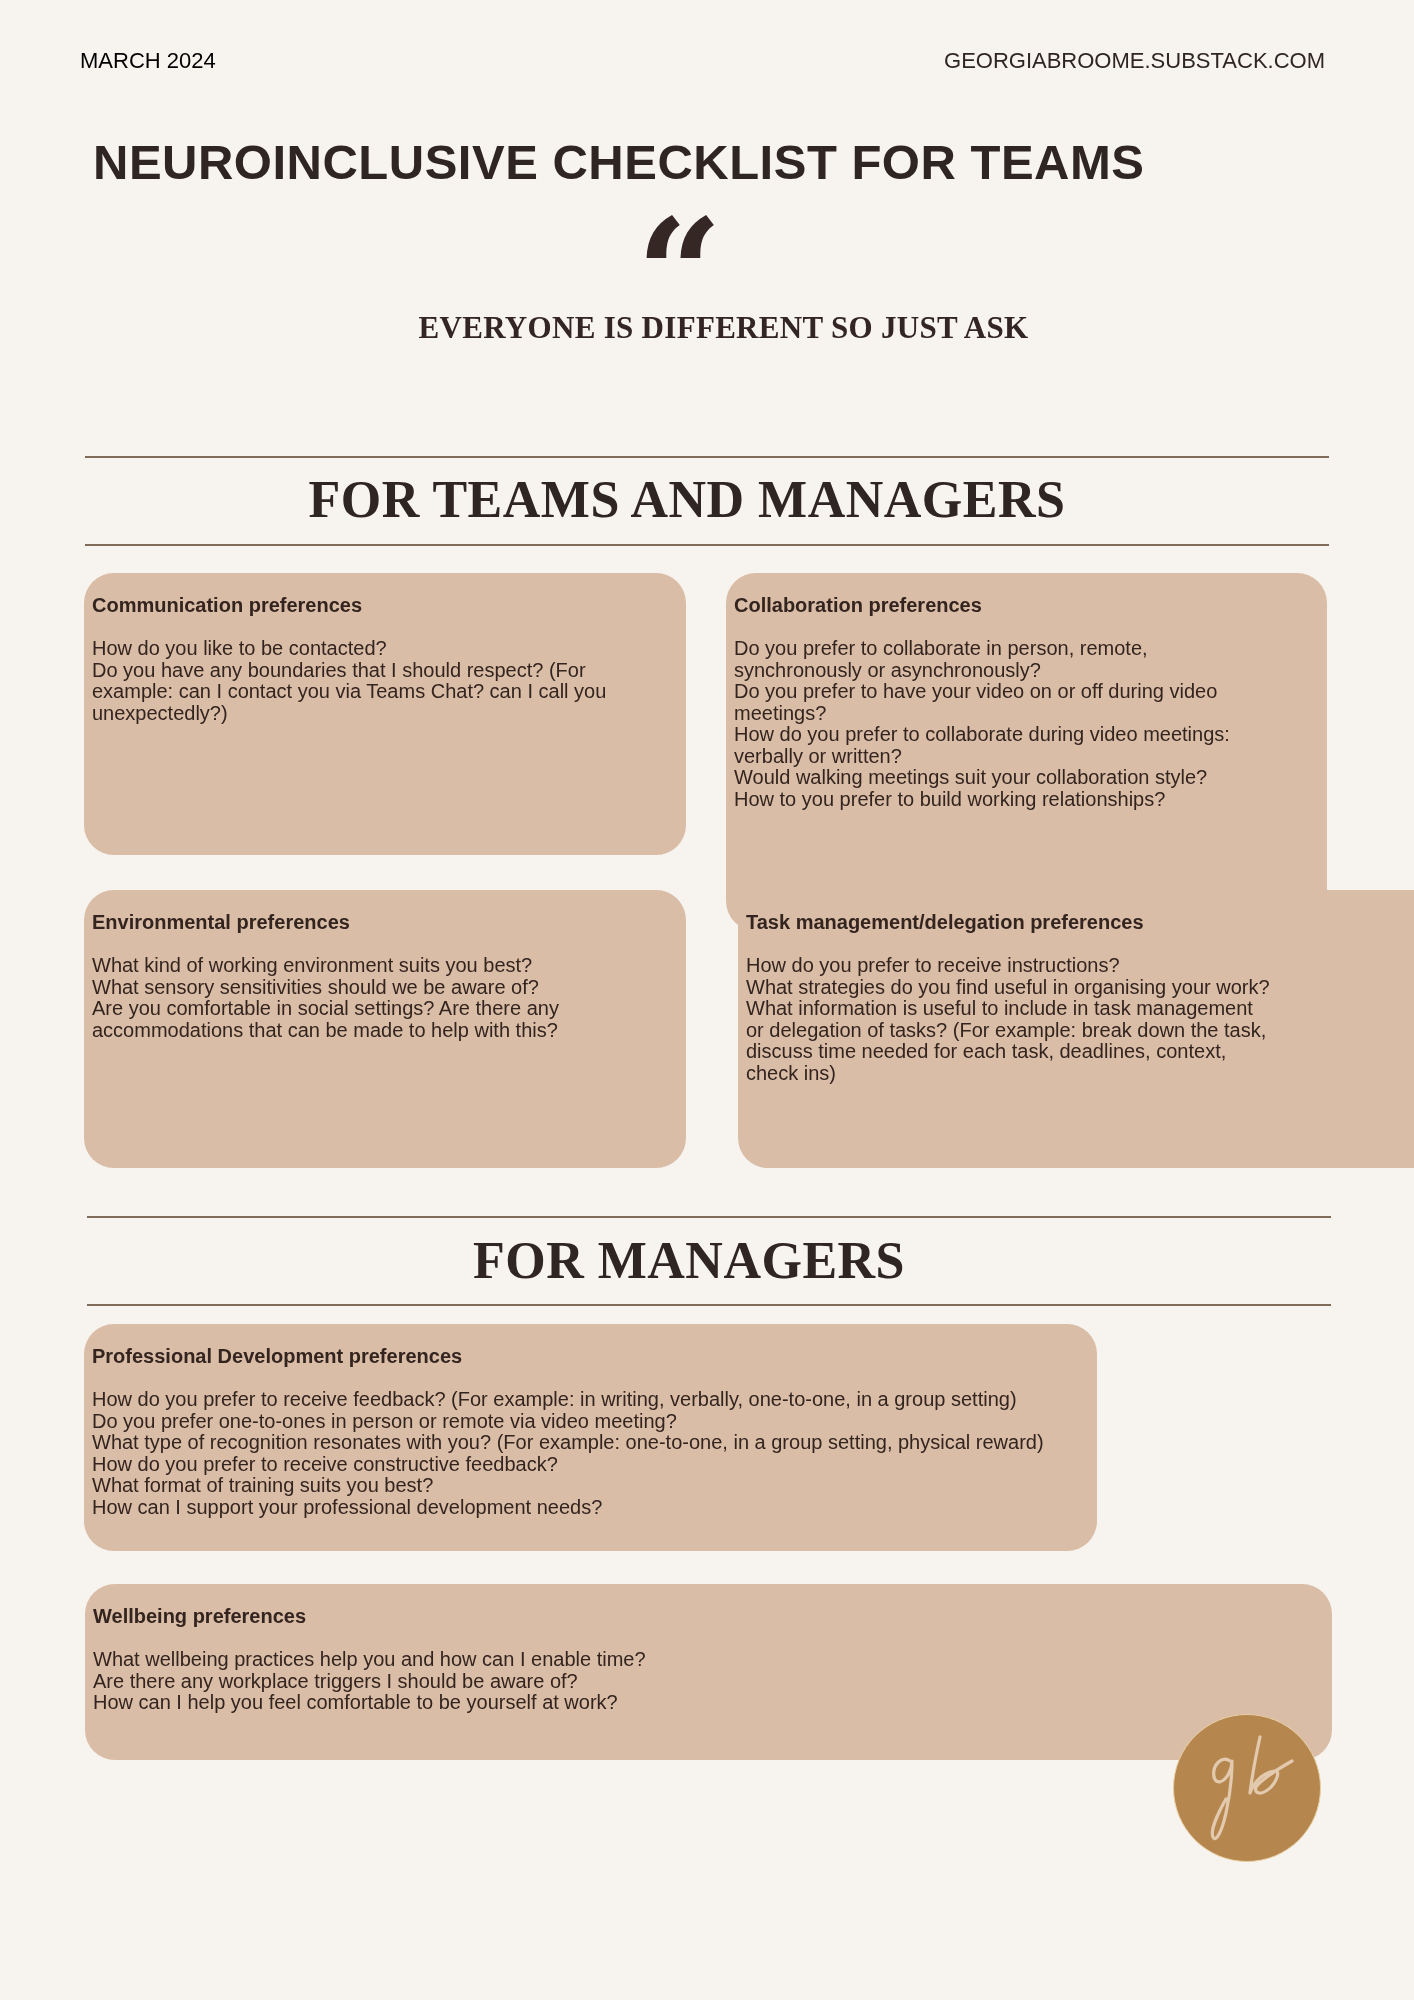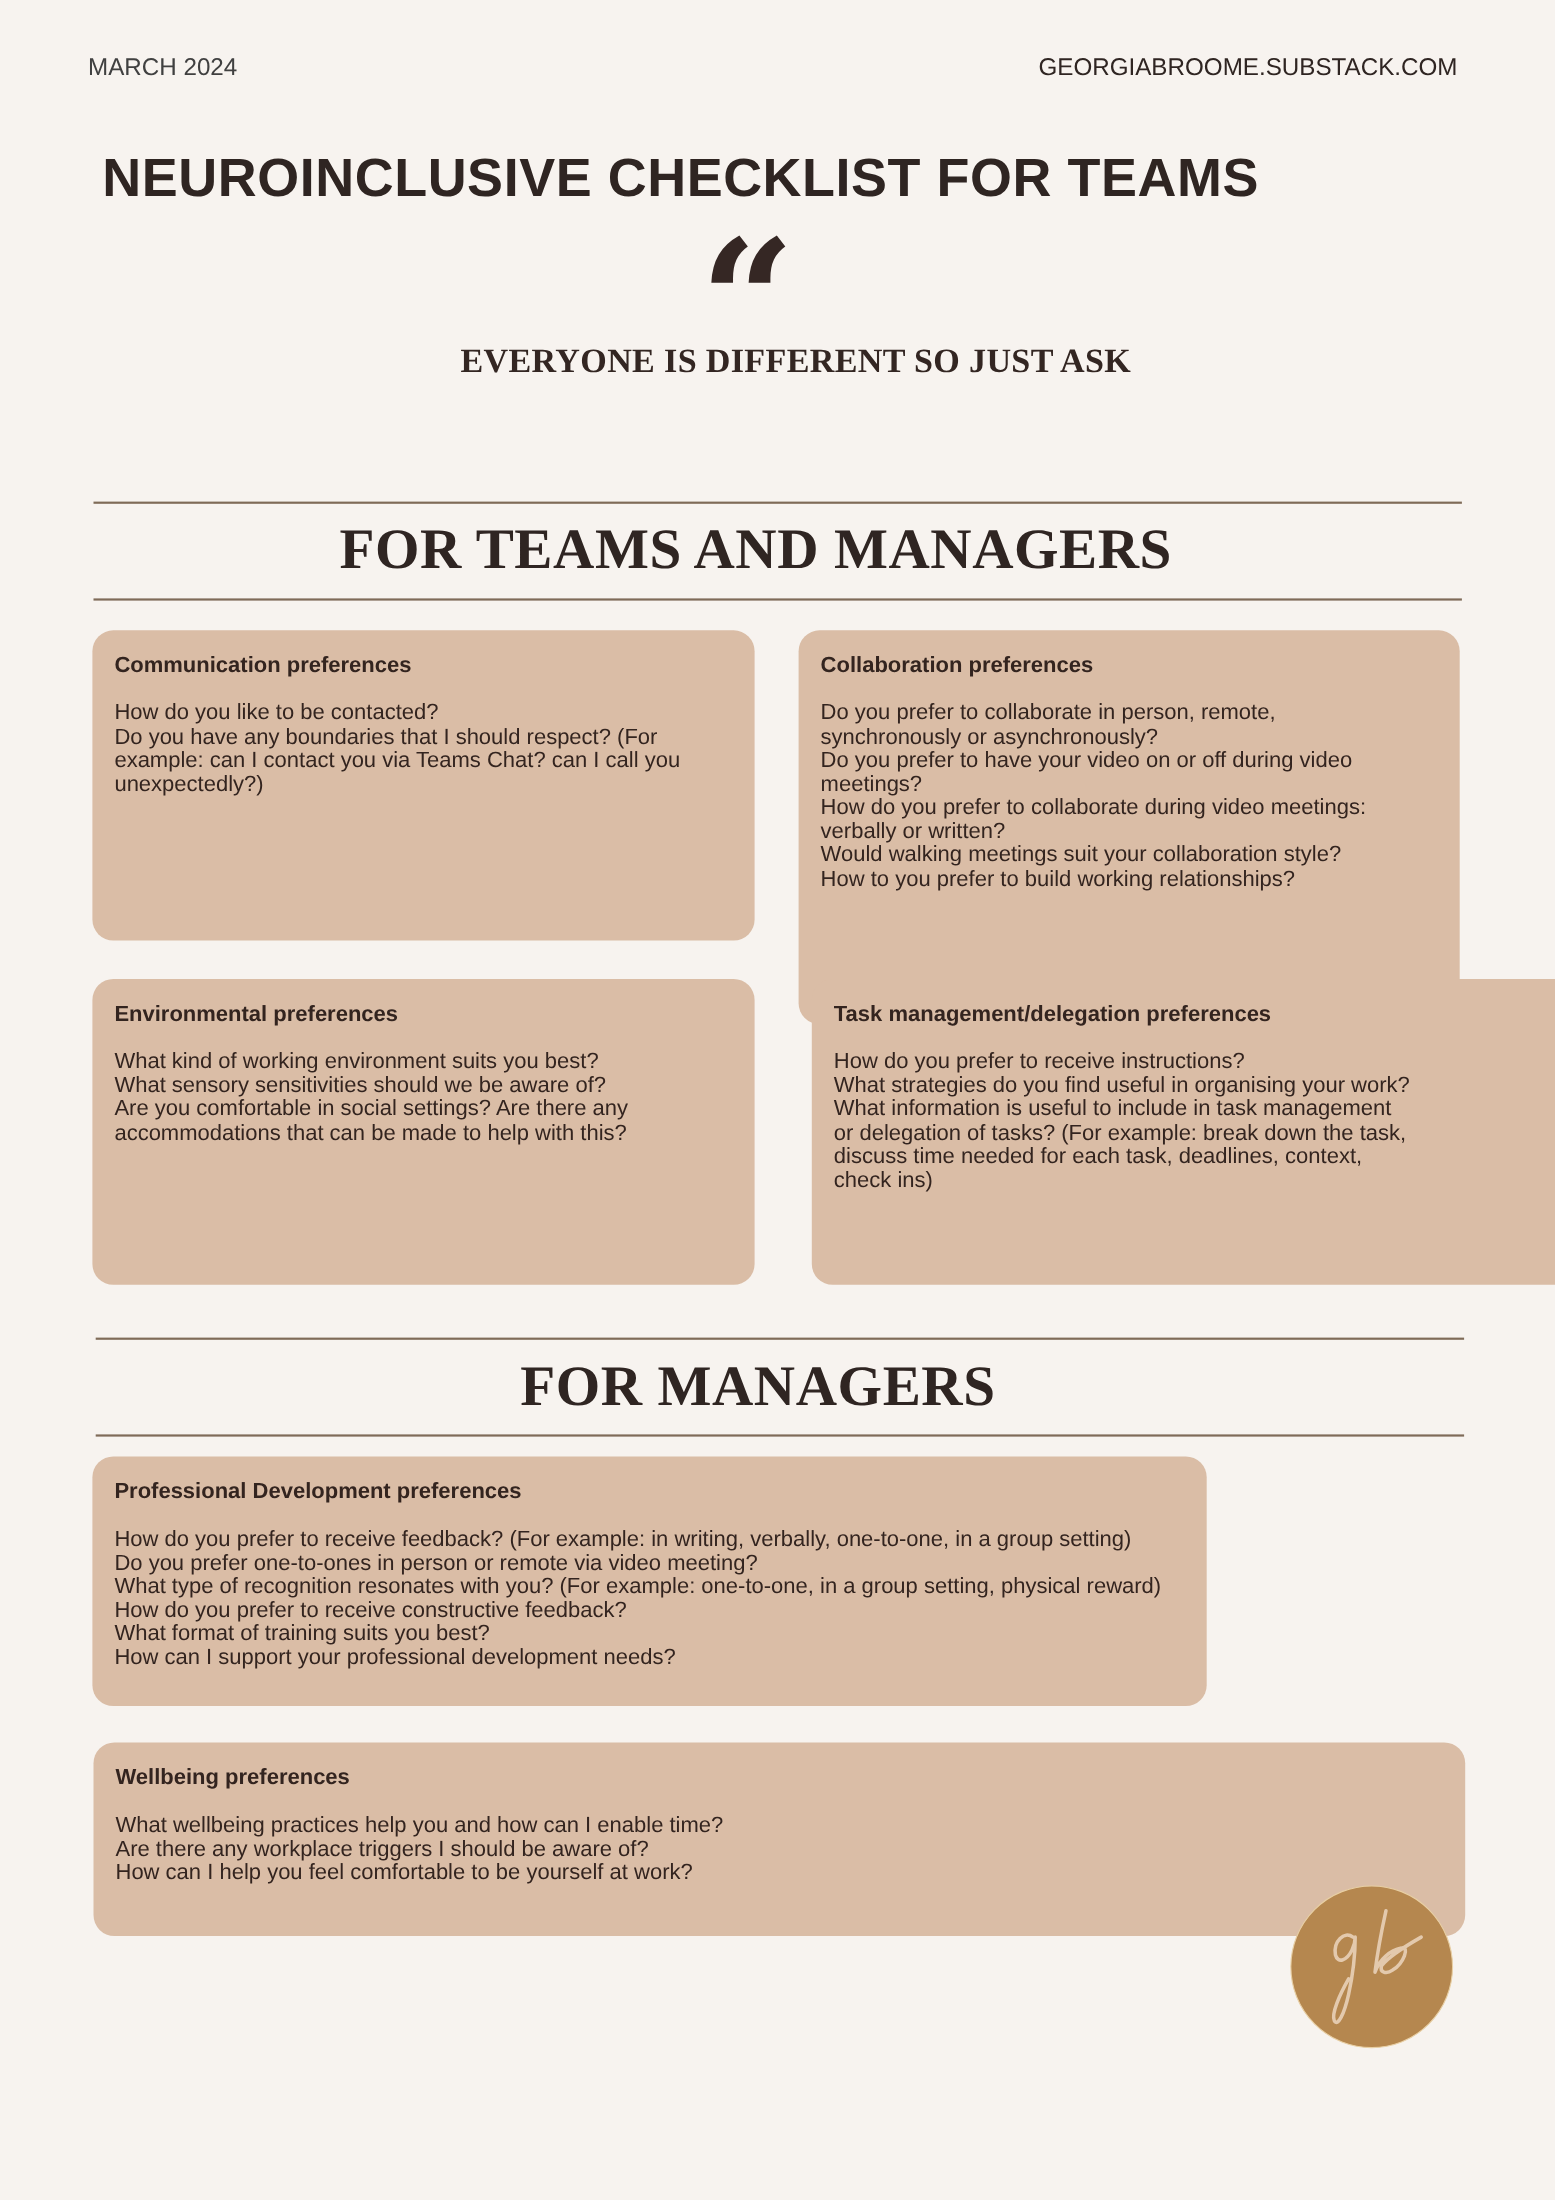--- a/index.html
+++ b/index.html
@@ -8,21 +8,21 @@
     background: #f7f3ef;
     color: #3a2a24;
     font-family: "Liberation Sans", sans-serif;
     position: relative;
     overflow: hidden;
   }
   .abs { position: absolute; }
   .date {
     left: 80px; top: 48px;
     font-size: 22px; letter-spacing: 0px;
-    color: #404040;
+    color: #000000;
   }
   .site {
     right: 89px; top: 48px;
     font-size: 22px;
     color: #2f2522;
     text-underline-offset: 3px;
     cursor: pointer;
   }
   .title {
     left: 93px; top: 134px;
@@ -54,22 +54,22 @@
   }
   .section-title {
     text-align: center;
     font-family: "Liberation Serif", serif;
     font-size: 52px;
     color: #2f2522;
     letter-spacing: 0.5px;
   }
   .card {
     background: #dabda6;
-    border-radius: 19px;
-    padding: 21px 20px 20px 20px;
+    border-radius: 30px;
+    padding: 21px 20px 20px 8px;
   }
   .card-title {
     font-weight: bold;
     font-size: 20px;
     color: #33241f;
     margin-bottom: 21px;
     line-height: 23px;
   }
   .card-line {
     font-size: 20px;

